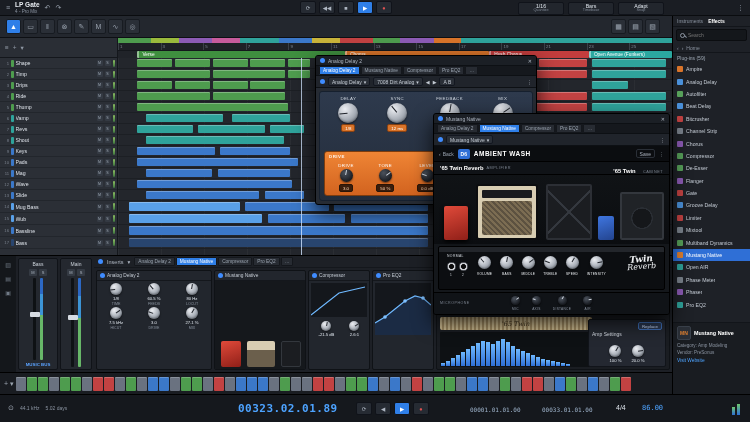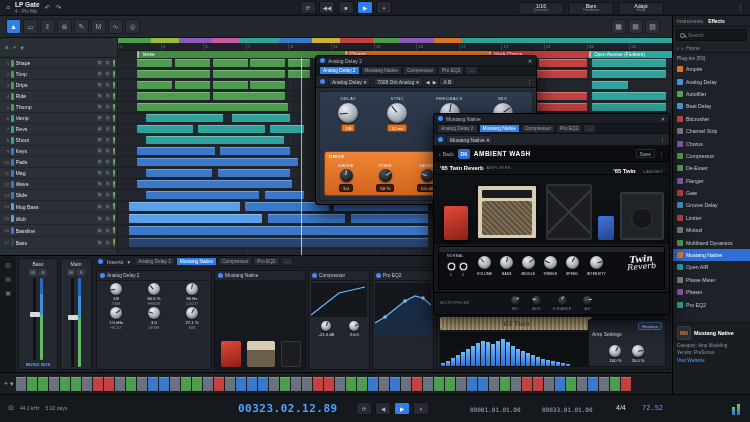--- a/index.html
+++ b/index.html
@@ -764,31 +764,31 @@
         <div class="ob" style="background: rgb(194, 66, 66);"></div>
       </div>
   </div>
 
   <div id="statusbar">
     <div id="st-left">
       <span class="mi">⊙</span>
       <span class="st-sm">44.1 kHz</span>
       <span class="st-sm">5.02 days</span>
     </div>
-    <span id="pos" class="mono">00323.02.12.89</span>
+    <span id="pos" class="mono">00323.02.01.89</span>
     <div id="st-transport">
       <span class="tbtn">⟳</span>
       <span class="tbtn">◀</span>
       <span class="tbtn play">▶</span>
       <span class="tbtn rec">●</span>
     </div>
     <span class="st-num mono" id="st-loopstart">00001.01.01.00</span>
     <span class="st-num mono" id="st-loopend">00033.01.01.00</span>
     <span id="st-sig">4/4</span>
-    <span id="st-tempo" class="mono">72.52</span>
+    <span id="st-tempo" class="mono">86.00</span>
     <div id="st-meter">
         <i style="height:8px"></i>
         <i style="height:11px"></i>
       </div>
   </div>
 
   <div id="sidebar">
     <div id="sb-tabs">
       <span class="sbtab">Instruments</span>
       <span class="sbtab active">Effects</span>

